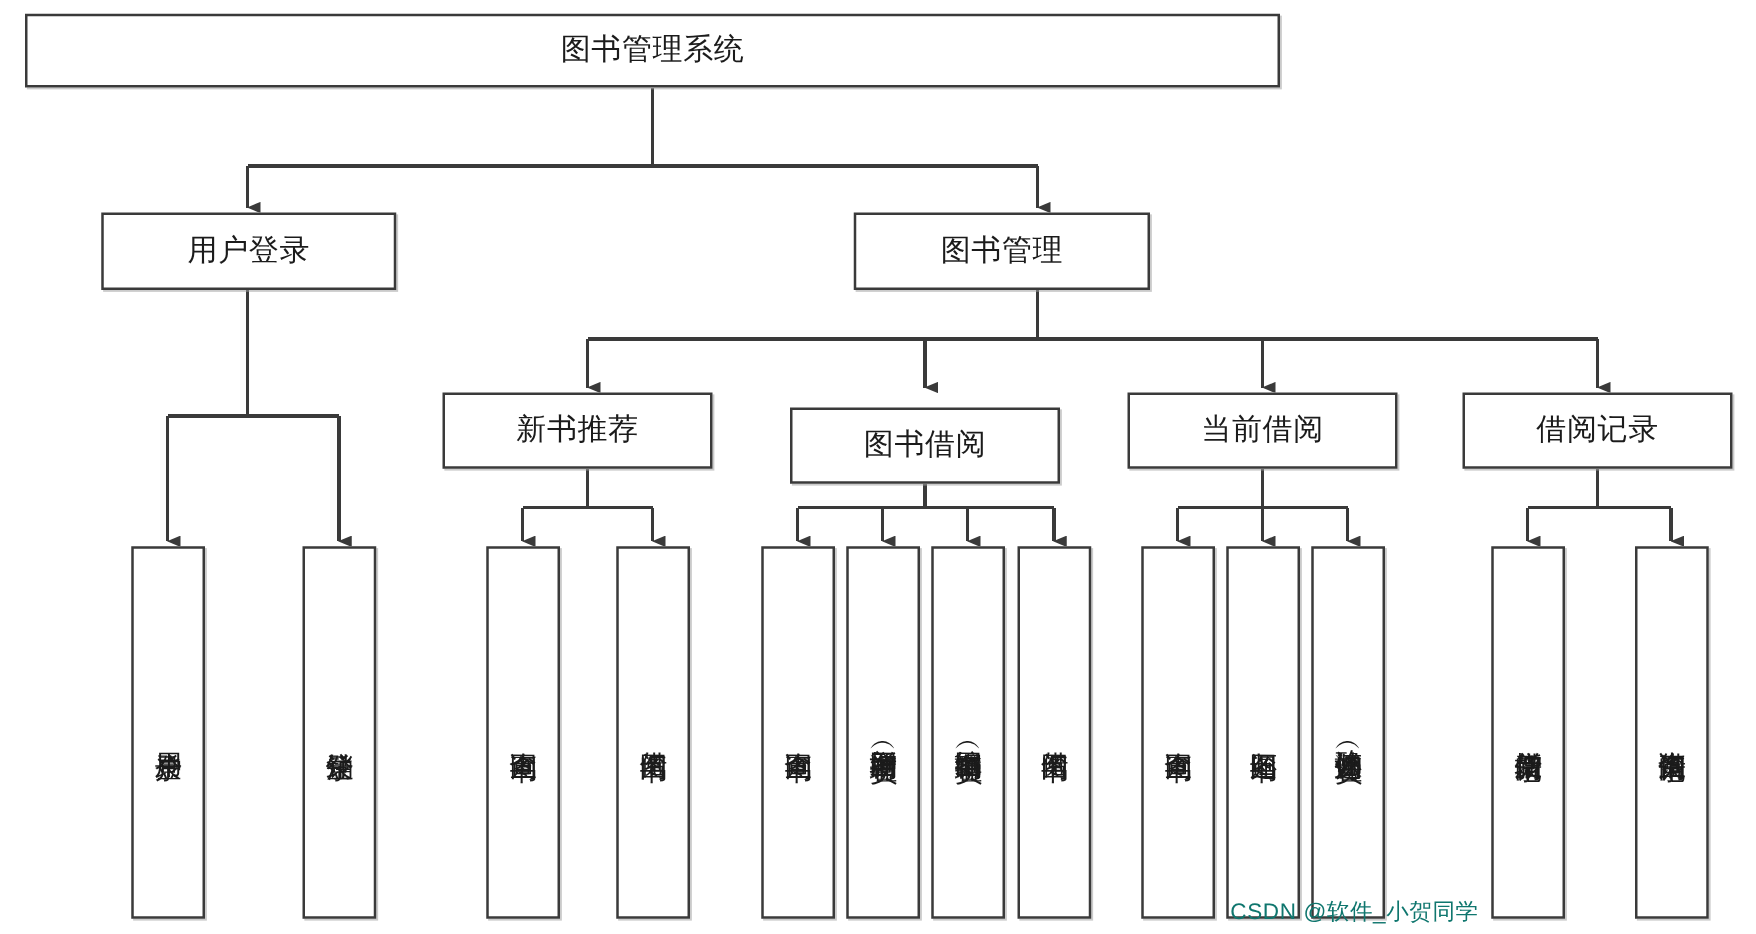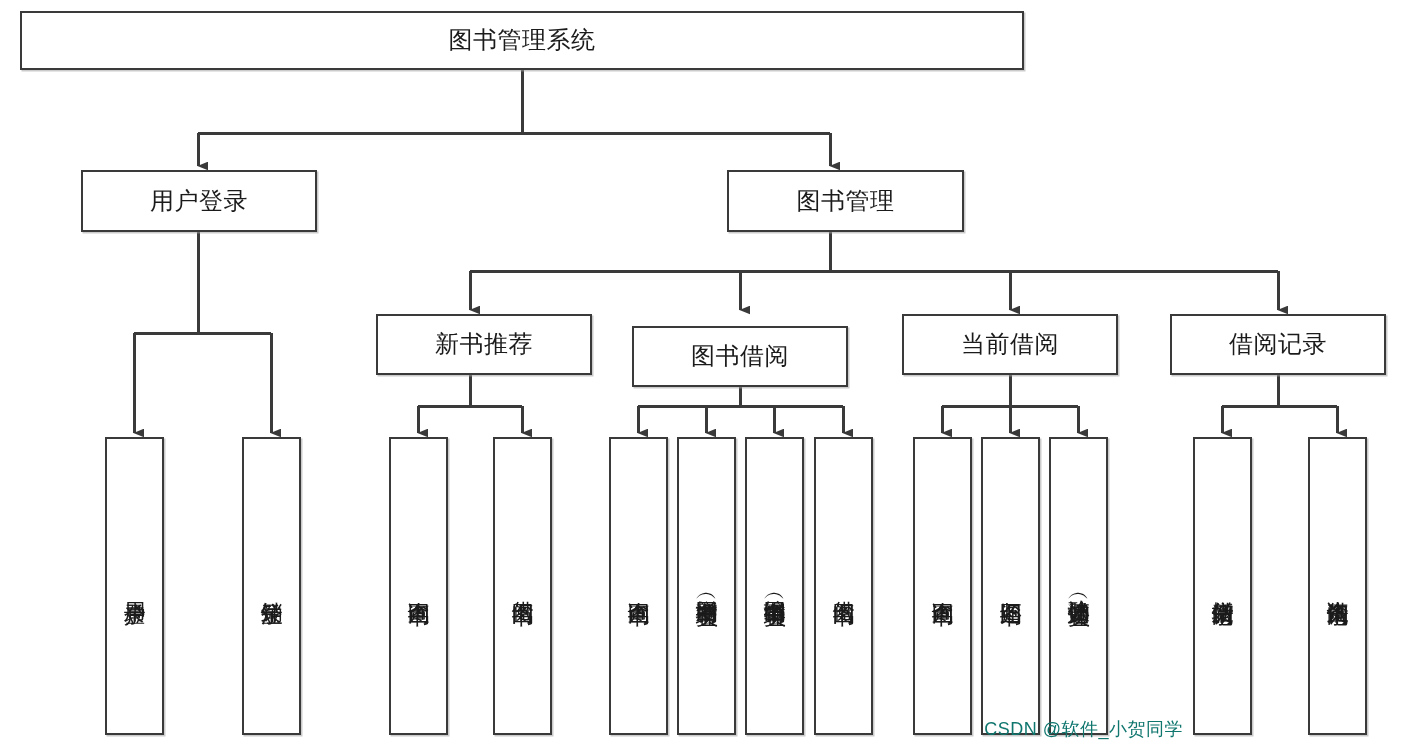--- a/index.html
+++ b/index.html
@@ -135,25 +135,25 @@
   </svg>
 
   <div class="node-box" style="left:20px; top:11px; width:1004px; height:59px;">
     <span class="node-label-h">图书管理系统</span>
   </div>
 
   <div class="node-box" style="left:81px; top:170px; width:236px; height:62px;">
     <span class="node-label-h">用户登录</span>
   </div>
 
-  <div class="node-box" style="left:727px; top:170px; width:237px; height:62px;">
+  <div class="node-box" style="left:683px; top:170px; width:237px; height:62px;">
     <span class="node-label-h">图书管理</span>
   </div>
 
-  <div class="node-box" style="left:376px; top:314px; width:216px; height:61px;font-family:Liberation Serif, serif;">
+  <div class="node-box" style="left:354px; top:314px; width:216px; height:61px;font-family:Liberation Serif, serif;">
     <span class="node-label-h">新书推荐</span>
   </div>
 
   <div class="node-box" style="left:632px; top:314px; width:216px; height:61px;margin-top:12px;">
     <span class="node-label-h">图书借阅</span>
   </div>
 
   <div class="node-box" style="left:1170px; top:314px; width:216px; height:61px;">
     <span class="node-label-h">借阅记录</span>
   </div>

